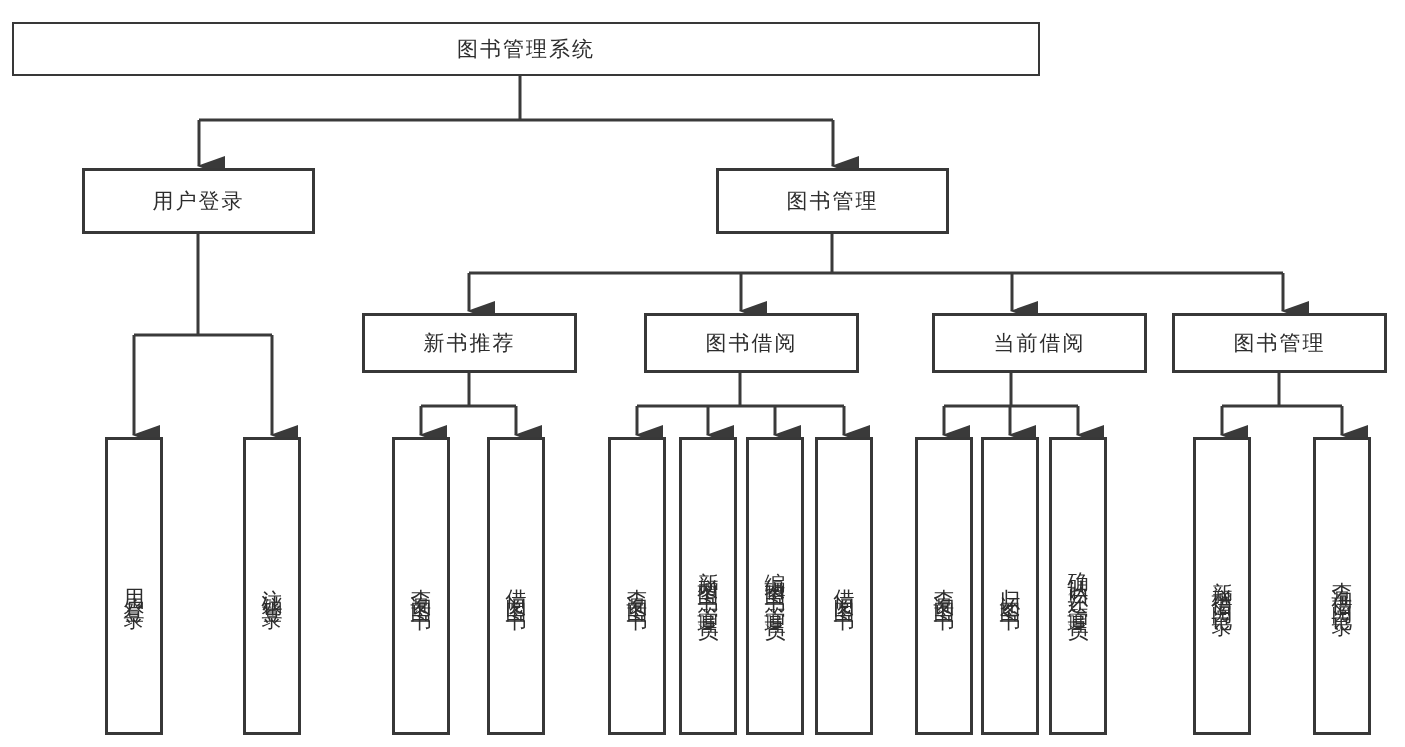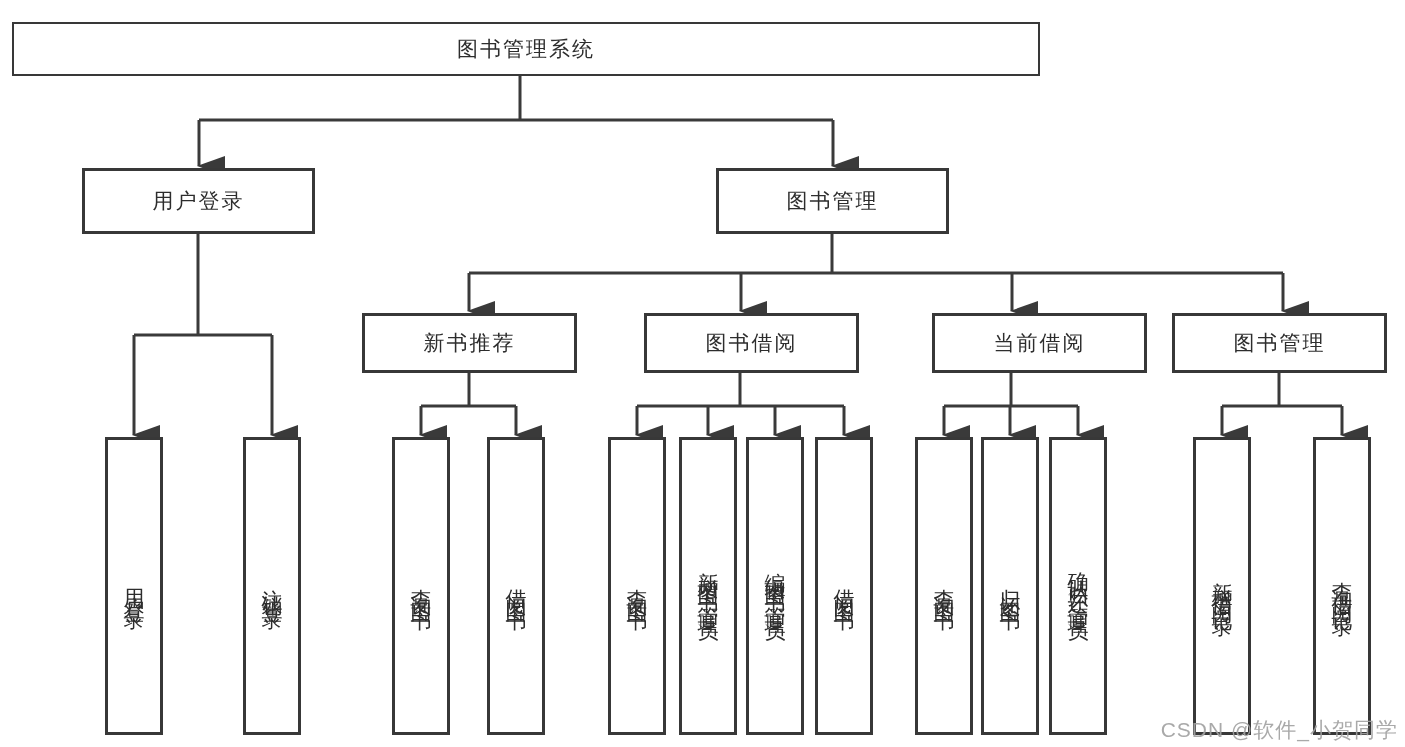--- a/index.html
+++ b/index.html
@@ -132,15 +132,14 @@
   <div class="node leaf" style="left:746px">编辑图书（管理员）</div>
   <div class="node leaf" style="left:815px">借阅图书</div>
 
   <div class="node leaf" style="left:915px">查询图书</div>
   <div class="node leaf" style="left:981px">归还图书</div>
   <div class="node leaf" style="left:1049px">确认归还（管理员）</div>
 
   <div class="node leaf" style="left:1193px">新增借阅记录</div>
   <div class="node leaf" style="left:1313px">查询借阅记录</div>
 
-  <div class="watermark">CSDN @软件_小贺同学</div>
 
 </div>
 
 </body></html>

